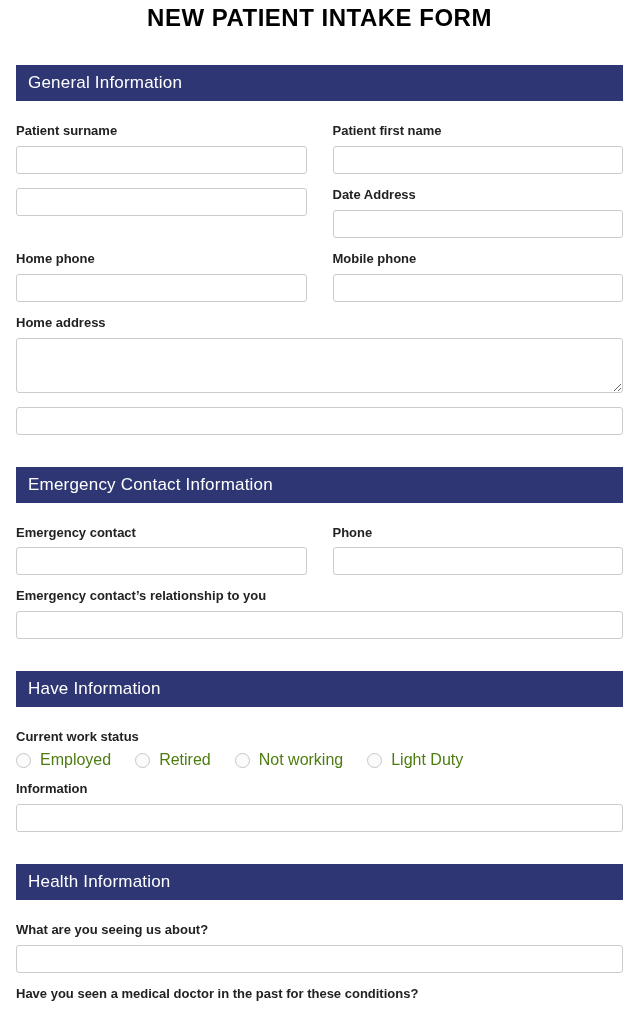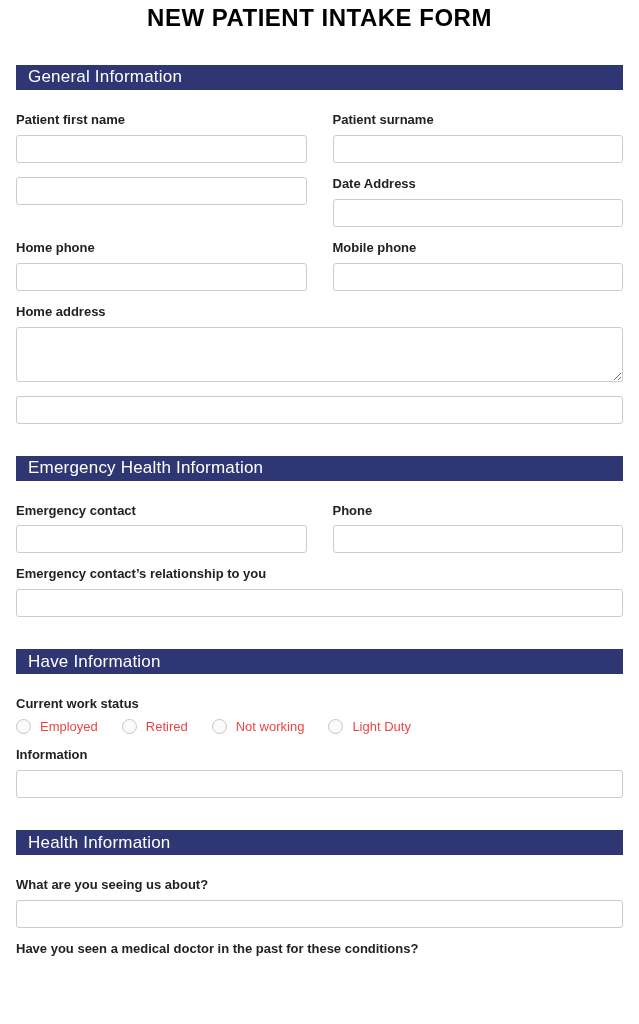--- a/index.html
+++ b/index.html
@@ -23,21 +23,21 @@
     padding-top: 4px;
     font-size: 24px;
     font-weight: 800;
     letter-spacing: 0.5px;
     text-align: center;
     color: #000000;
     line-height: 1.2;
   }
   .section-bar {
     margin-top: 32px;
-    height: 25px;
+    height: 36px;
     background: #2e3674;
     color: #ffffff;
     display: flex;
     align-items: center;
     padding-left: 12px;
     font-size: 17px;
     font-weight: 400;
     letter-spacing: 0.2px;
   }
   .field-row {
@@ -103,44 +103,44 @@
   }
   .radio-circle {
     width: 15px;
     height: 15px;
     border: 1px solid #c6c6c6;
     border-radius: 50%;
     background: #fbfbfb;
     flex: 0 0 auto;
   }
   .radio-label {
-    font-size: 13px;
-    color: #ef4444;
+    font-size: 16px;
+    color: #4d7c0f;
     line-height: 1;
   }
 </style>
 </head>
 <body>
 
 <div class="page">
 
   <h1 class="title">NEW PATIENT INTAKE FORM</h1>
 
   <div>
     <div class="section-bar">
       <span>General Information</span>
     </div>
 
     <div class="field-row two-col">
       <div class="field">
+        <label class="field-label">Patient surname</label>
+        <input type="text" class="text-input" value="" style="">
+      </div>
+      <div class="field">
         <label class="field-label">Patient first name</label>
-        <input type="text" class="text-input" value="" style="">
-      </div>
-      <div class="field">
-        <label class="field-label">Patient surname</label>
         <input type="text" class="text-input" value="" style="">
       </div>
     </div>
 
     <div class="field-row two-col">
       <div class="field">
         <input type="text" class="text-input" value="" style="">
       </div>
       <div class="field">
         <label class="field-label">Date Address</label>
@@ -164,21 +164,21 @@
       <textarea class="text-area" style=""></textarea>
     </div>
 
     <div class="field-row">
       <input type="text" class="text-input" value="" style="">
     </div>
   </div>
 
   <div>
     <div class="section-bar">
-      <span>Emergency Health Information</span>
+      <span>Emergency Contact Information</span>
     </div>
 
     <div class="field-row two-col">
       <div class="field">
         <label class="field-label">Emergency contact</label>
         <input type="text" class="text-input" value="" style="">
       </div>
       <div class="field">
         <label class="field-label">Phone</label>
         <input type="text" class="text-input" value="" style="">

